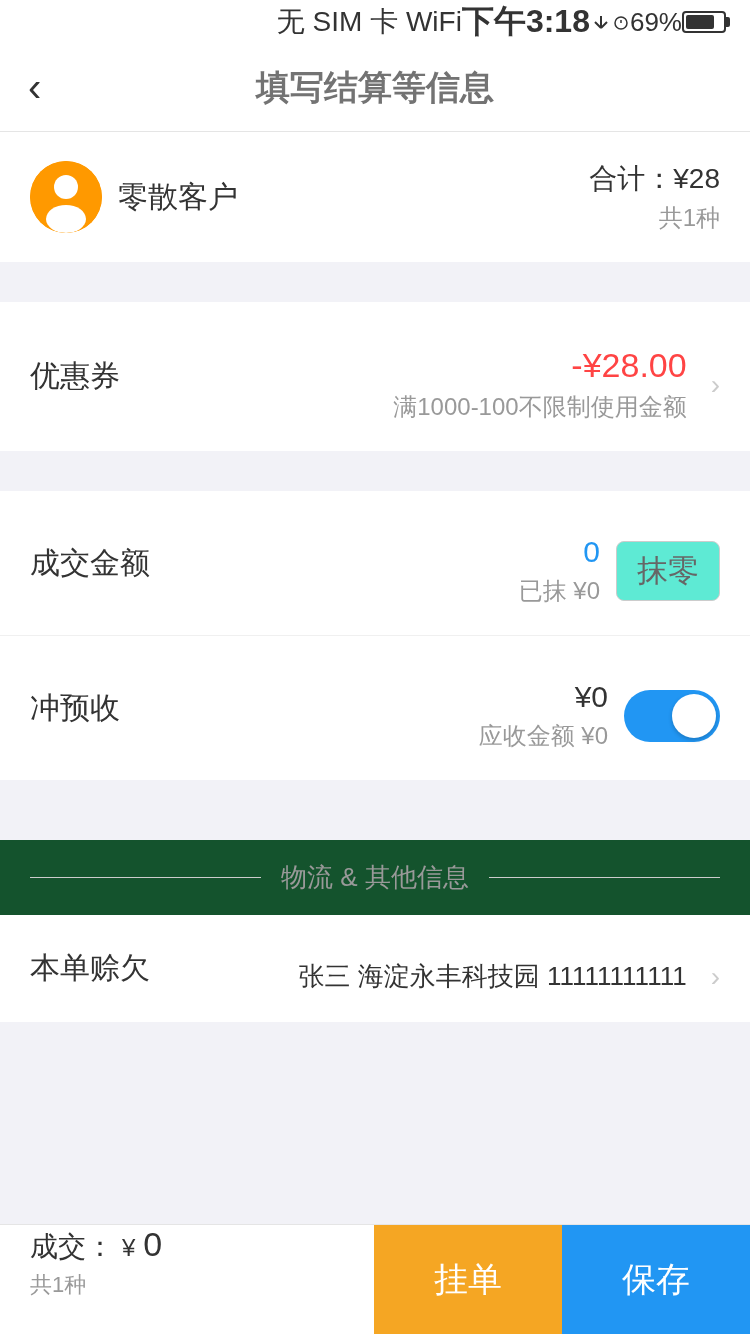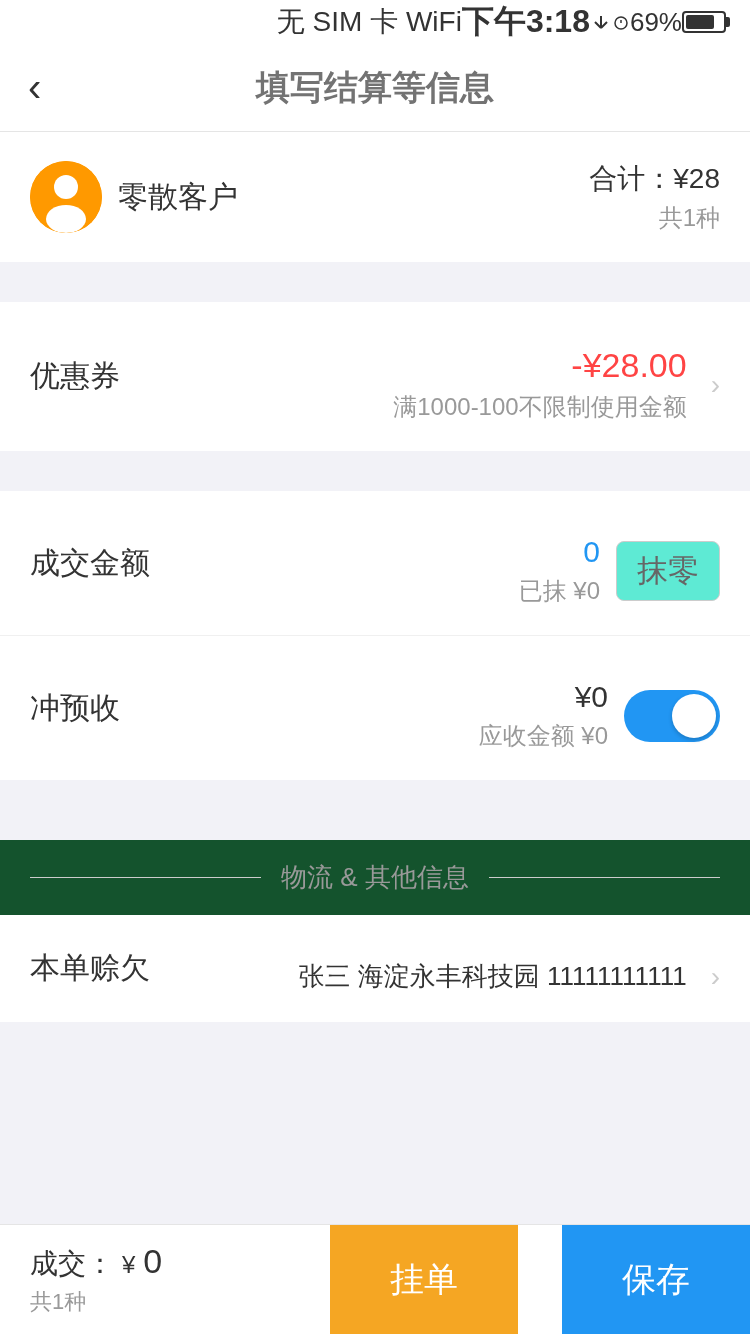--- a/index.html
+++ b/index.html
@@ -194,21 +194,21 @@
 
     
     .bottom-bar {
       position: fixed;
       bottom: 0;
       left: 0;
       width: 750px;
       height: 110px;
       background: #fff;
       display: flex;
-      align-items: center;
+      align-items: flex-start;
       border-top: 1px solid #e5e5e5;
     }
     .bottom-info {
       flex: 1;
       padding: 0 30px;
     }
     .bottom-deal { font-size: 28px; color: #333; }
     .bottom-count { font-size: 22px; color: #999; margin-top: 4px; }
     .bottom-btn {
       height: 110px;
@@ -216,21 +216,21 @@
       border: none;
       font-size: 34px;
       font-weight: 500;
       color: #fff;
       cursor: pointer;
       display: flex;
       align-items: center;
       justify-content: center;
     }
     .btn-pending { background: #f5a623; }
-    .btn-save { background: #2196f3; margin-left: 44px; }
+    .btn-save { background: #2196f3; }
 
     
     .deal-amount-row {
       display: flex;
       align-items: baseline;
       gap: 8px;
     }
     .deal-currency { font-size: 24px; color: #333; }
     .deal-number { font-size: 34px; color: #333; font-weight: 500; }
   </style>

